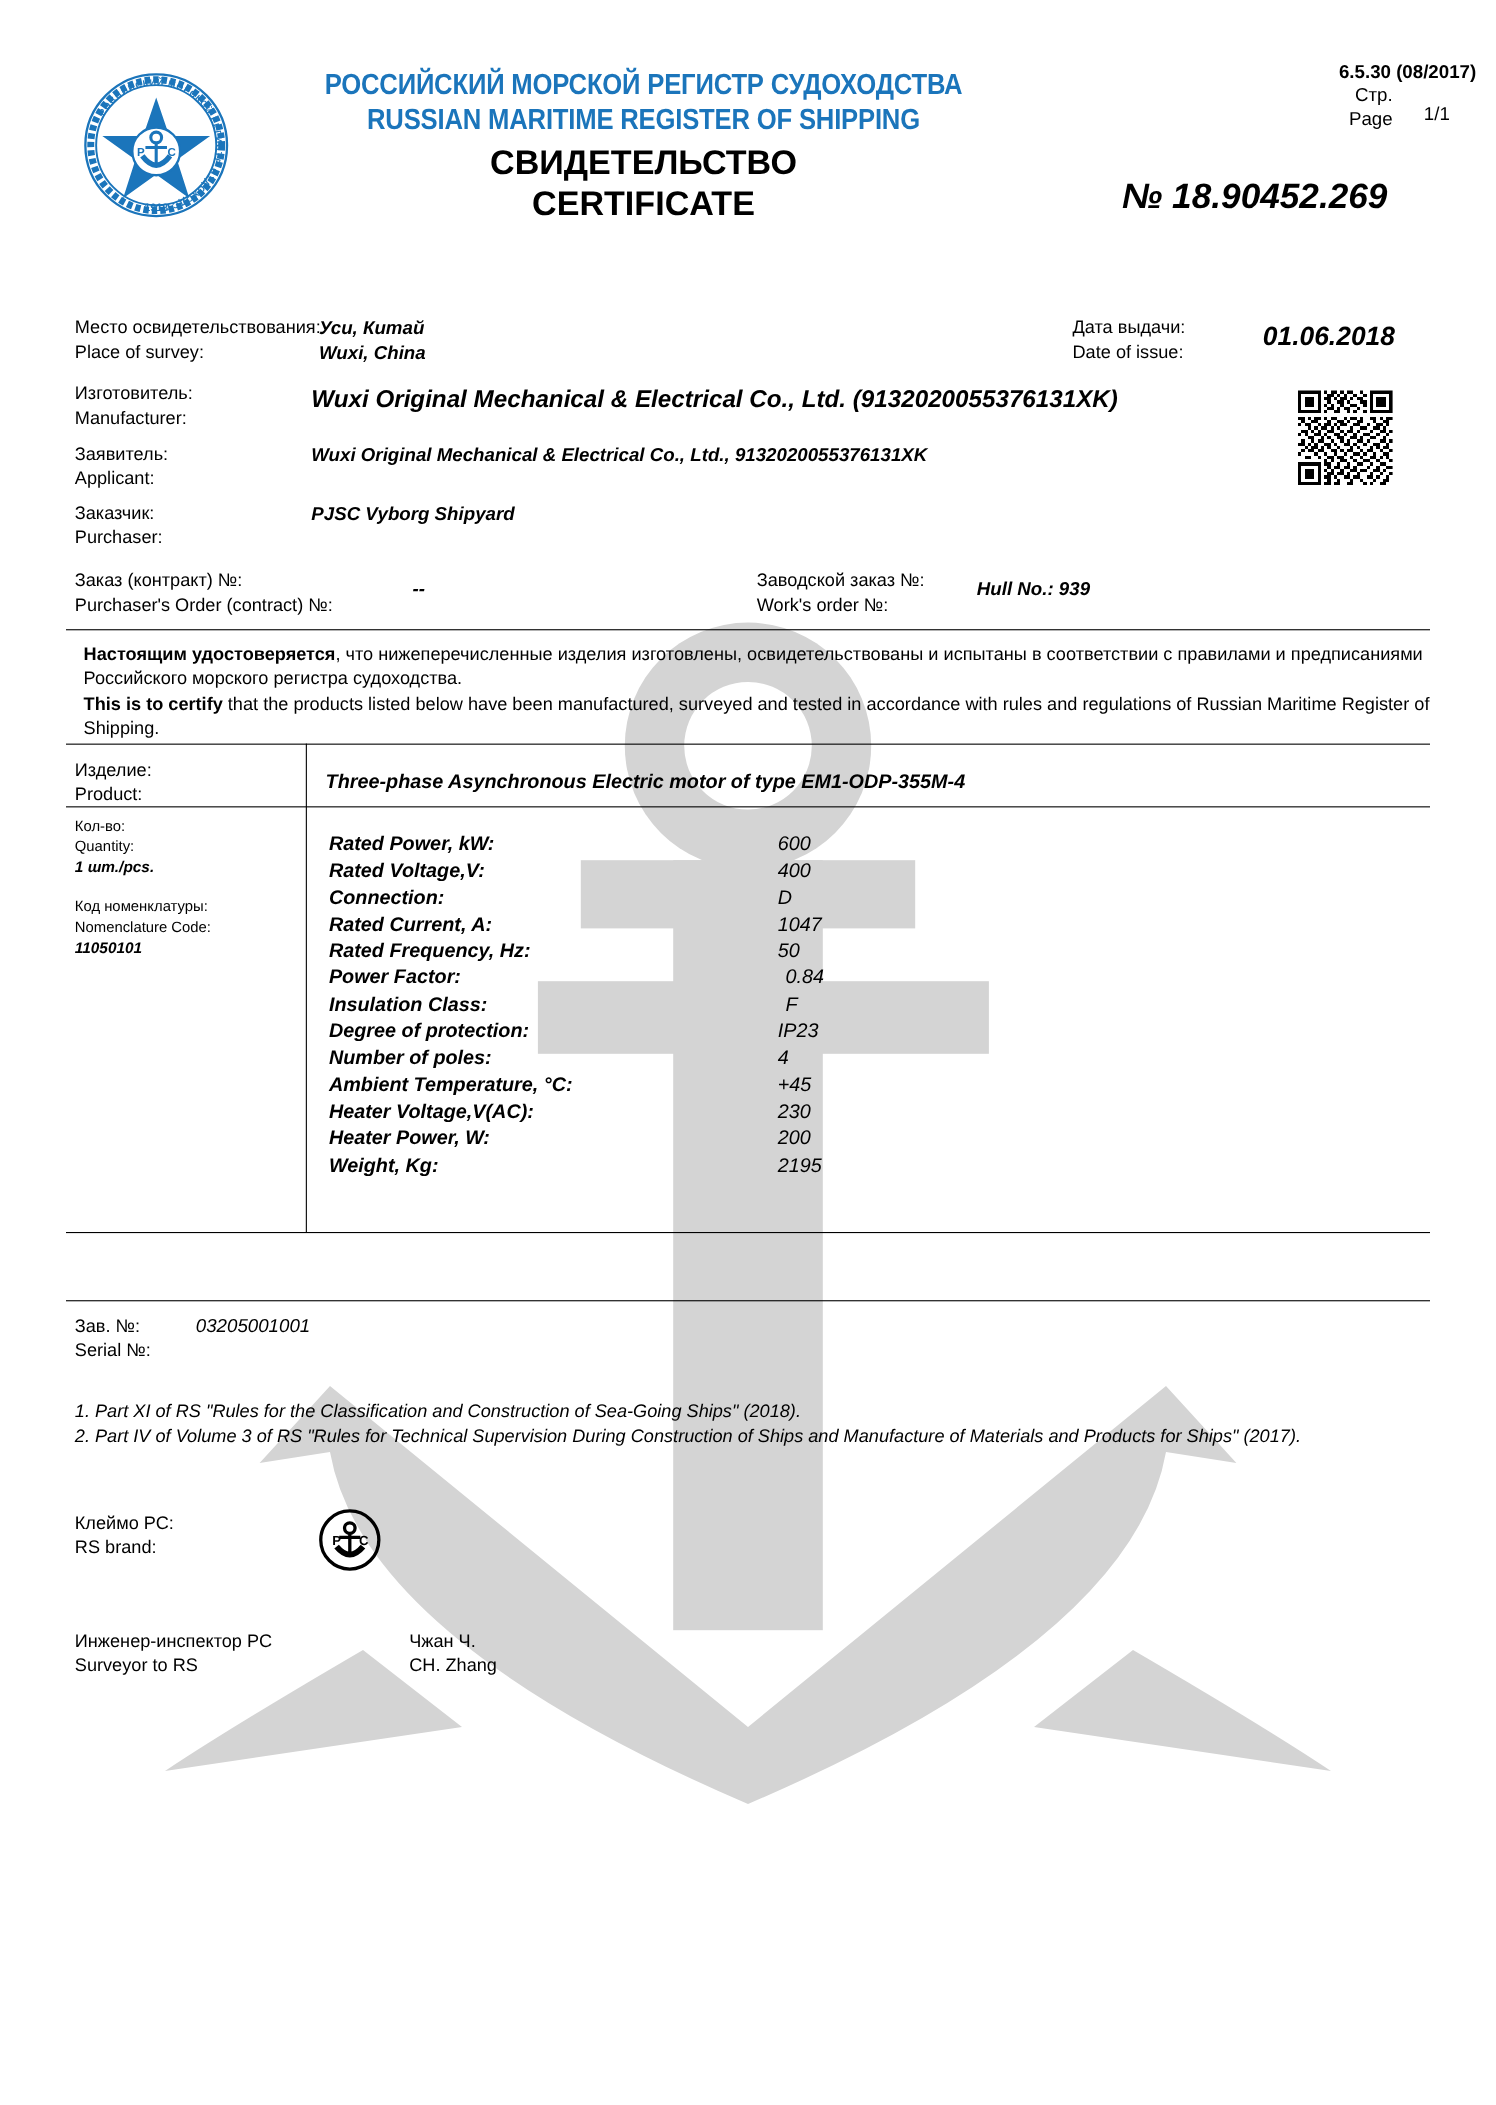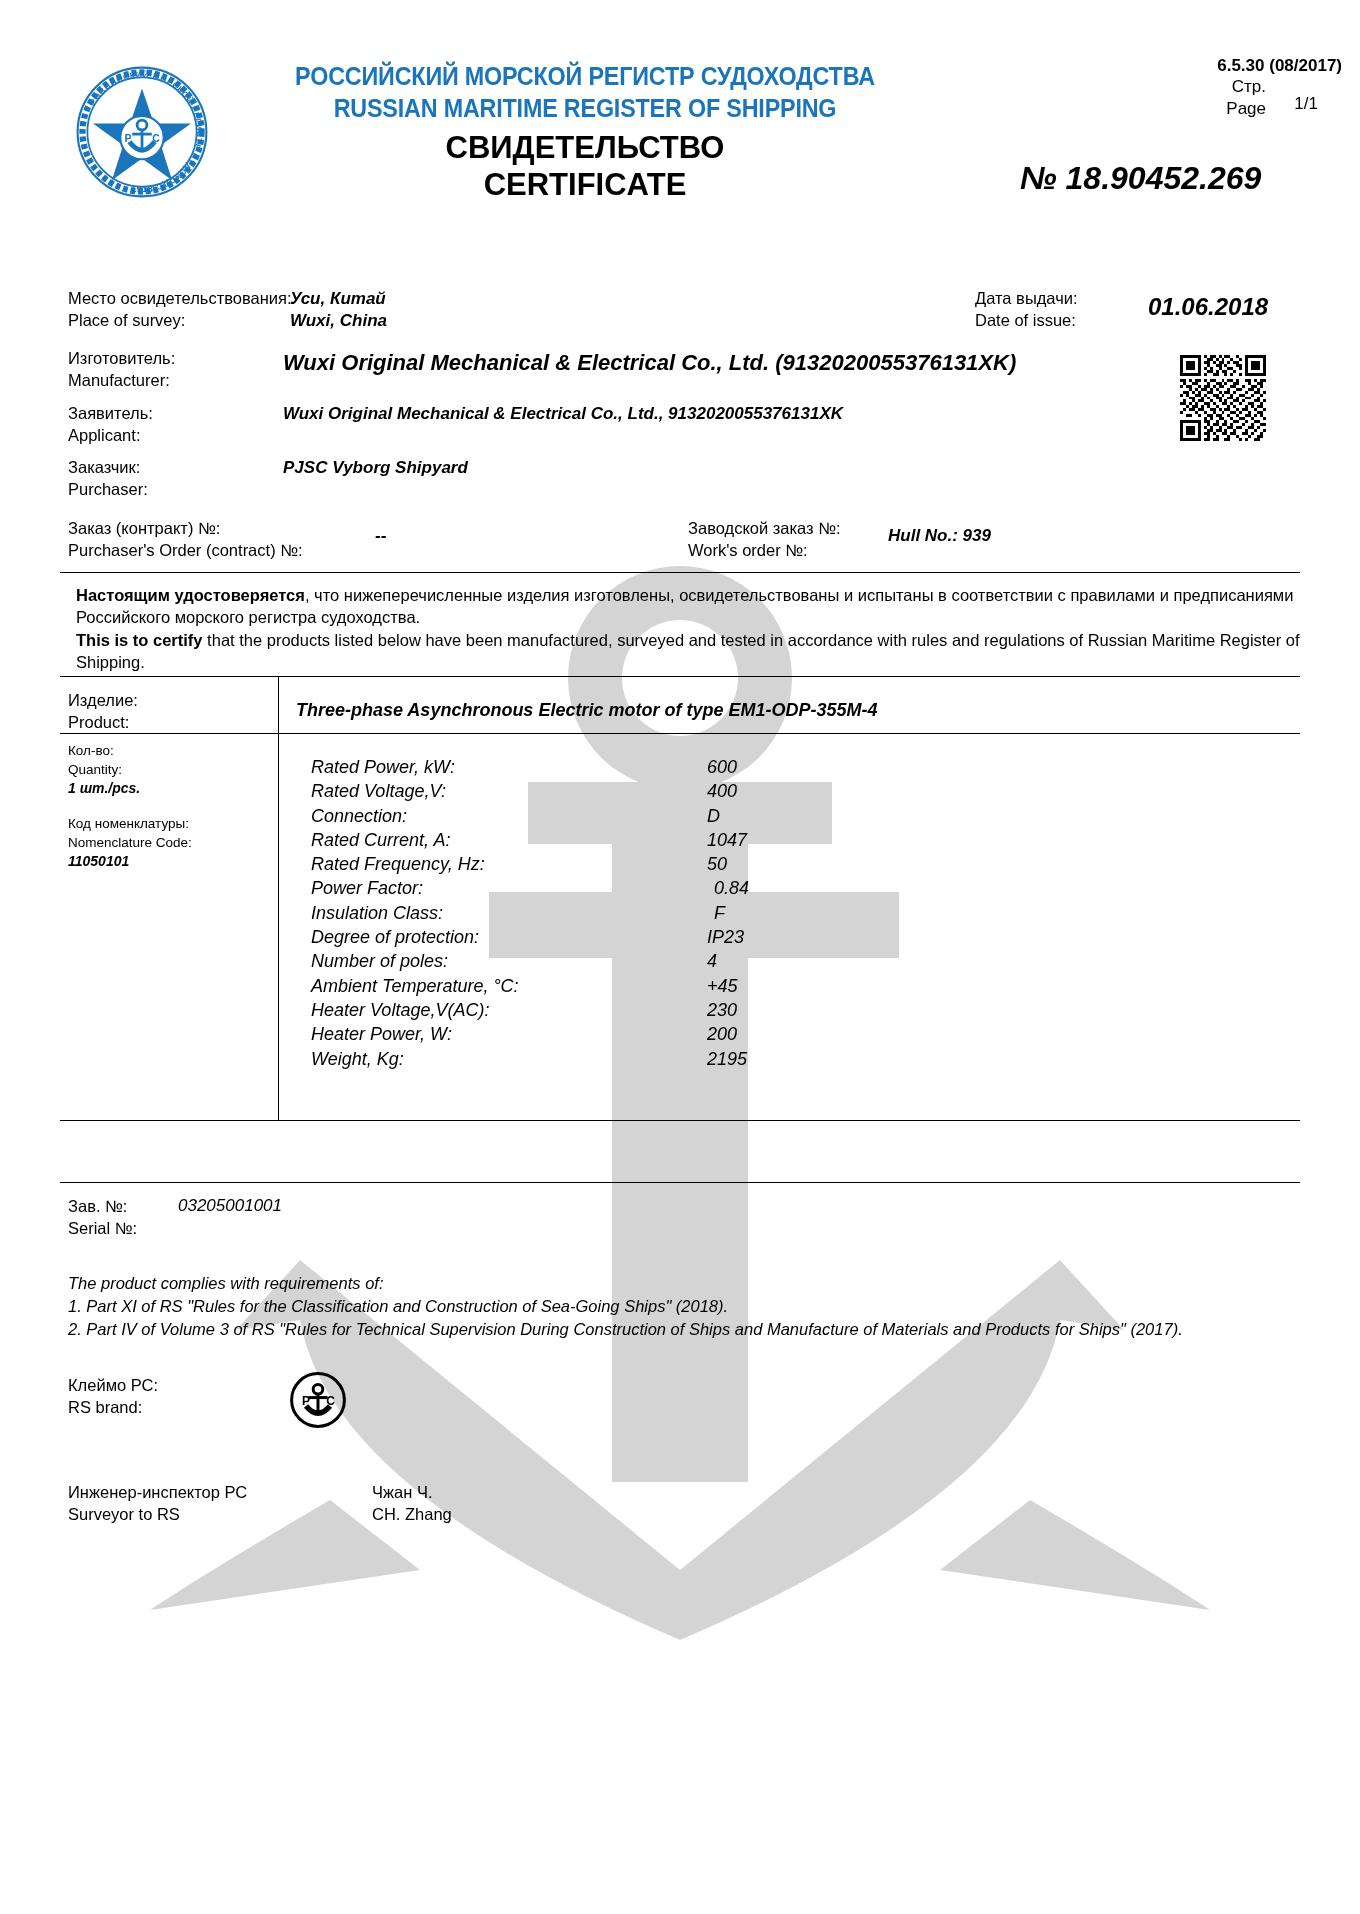--- a/index.html
+++ b/index.html
@@ -214,21 +214,21 @@
     left: 299px;
     top: 757px;
     width: 700px;
   }
   .spec-row {
     position: relative;
     height: 24.3px;
     font-size: 18px;
     font-style: italic;
   }
-  .spec-k { position: absolute; left: 12px; top: 0; white-space: nowrap; }
+  .spec-k { position: absolute; left: 0; top: 0; white-space: nowrap; font-weight: bold; }
   .spec-v { position: absolute; left: 408px; top: 0; white-space: nowrap; }
   .spec-v.indent { left: 415px; }
 
   
   .serial-lbl { position: absolute; left: 68px; top: 1196px; font-size: 16.5px; line-height: 1.32; }
   .serial-val {
     position: absolute; left: 178px; top: 1196px;
     font-size: 17px; font-style: italic;
   }
 
@@ -682,21 +682,20 @@
         </div>
       </div>
 
     <div class="serial-lbl">
       <div>Зав. №:</div>
       <div>Serial №:</div>
     </div>
     <div class="serial-val">03205001001</div>
 
     <div class="compliance">
-      <div>The product complies with requirements of:</div>
       <div>1. Part XI of RS "Rules for the Classification and Construction of Sea-Going Ships" (2018).</div>
       <div>2. Part IV of Volume 3 of RS "Rules for Technical Supervision During Construction of Ships and Manufacture of Materials and Products for Ships" (2017).</div>
     </div>
 
     <div class="brand-lbl">
       <div>Клеймо РС:</div>
       <div>RS brand:</div>
     </div>
     <svg class="brand-mark" viewBox="0 0 100 100" xmlns="http://www.w3.org/2000/svg">
       <circle cx="50" cy="50" r="44" fill="none" stroke="#000" stroke-width="5"></circle>

